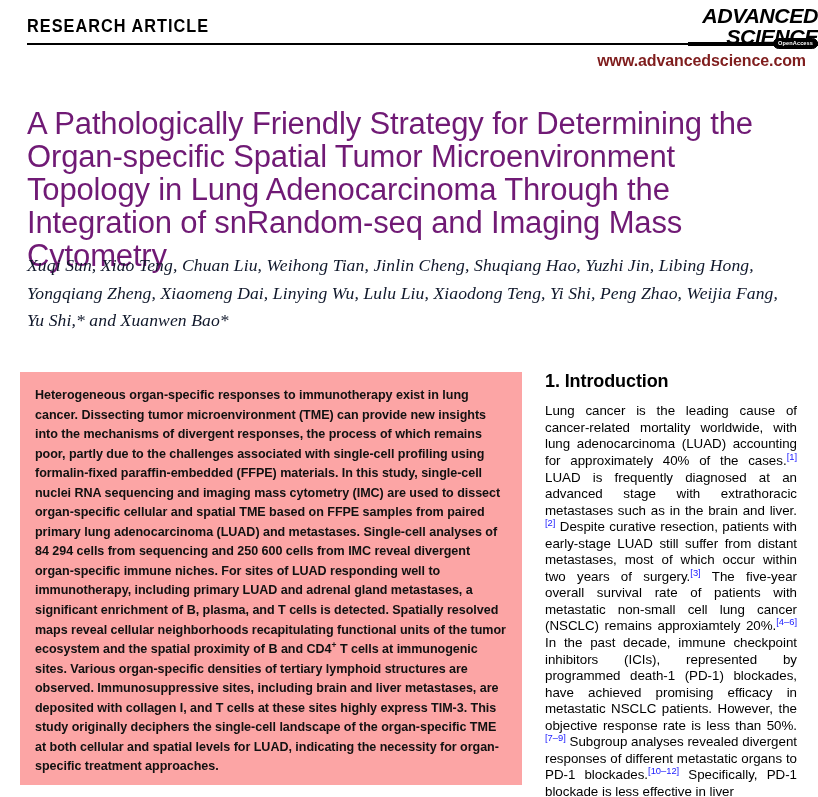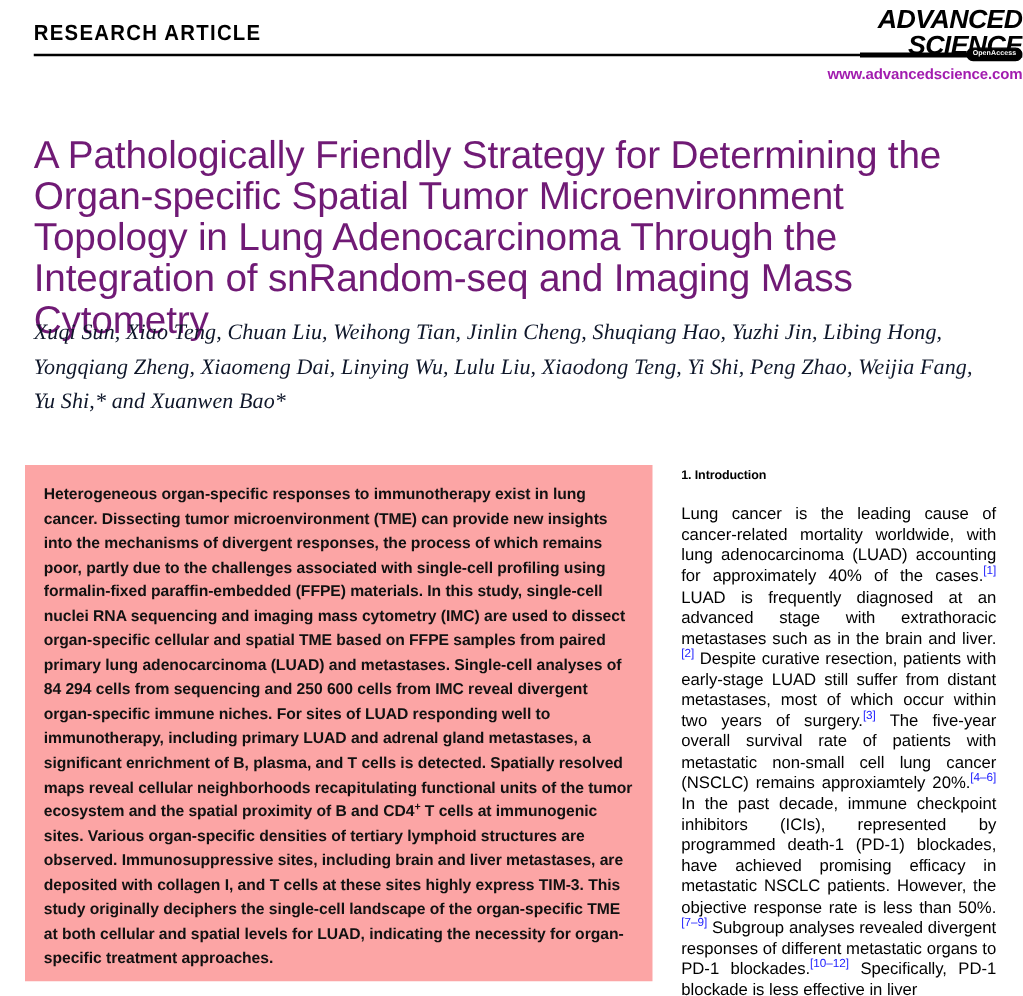--- a/index.html
+++ b/index.html
@@ -99,26 +99,26 @@
     font-weight: bold;
     font-family: "Liberation Sans", sans-serif;
     padding: 1.5px 4px;
     border-radius: 6px;
     letter-spacing: 0.1px;
     line-height: 1;
     border: 1px solid #000;
   }
   .brand-url {
     position: absolute;
-    right: 0px;
+    right: 12px;
     top: 52px;
     font-family: "Liberation Sans", sans-serif;
     font-weight: bold;
-    font-size: 12px;
-    color: #a21caf;
+    font-size: 16px;
+    color: #7f1d1d;
     letter-spacing: -0.1px;
     white-space: nowrap;
   }
 
   
   .title {
     position: absolute;
     left: 27px;
     top: 86px;
     width: 770px;
@@ -176,21 +176,21 @@
   
   .right-col {
     position: absolute;
     left: 545px;
     top: 372px;
     width: 252px;
   }
   .section-heading {
     font-family: "Liberation Sans", sans-serif;
     font-weight: bold;
-    font-size: 10px;
+    font-size: 18px;
     line-height: 18px;
     color: #000;
     margin: 0 0 11px 0;
     letter-spacing: -0.1px;
   }
   .body-text {
     font-family: Liberation Sans, sans-serif;
     font-size: 13.35px;
     line-height: 16.55px;
     color: #000;

